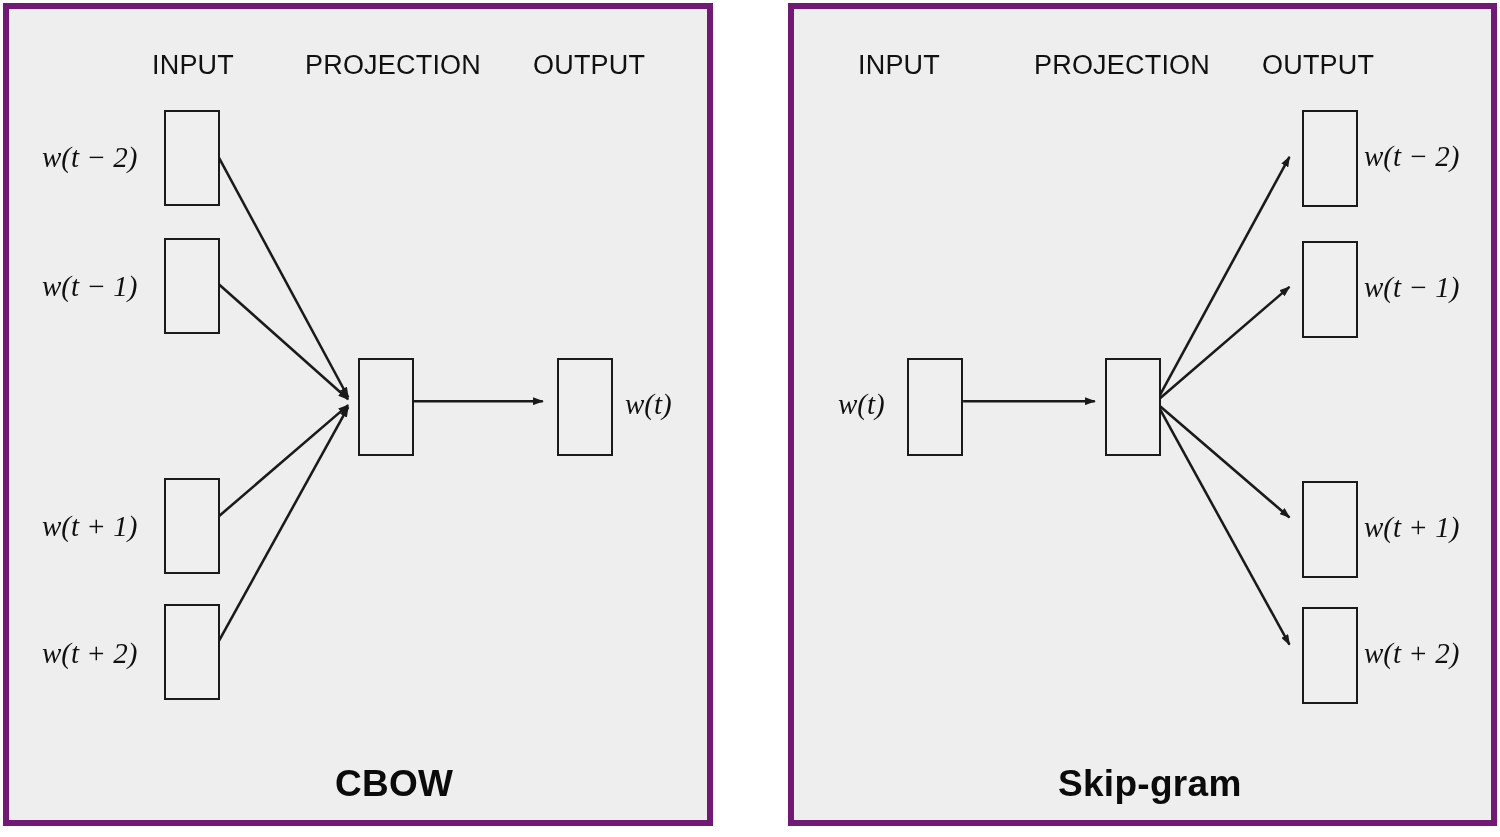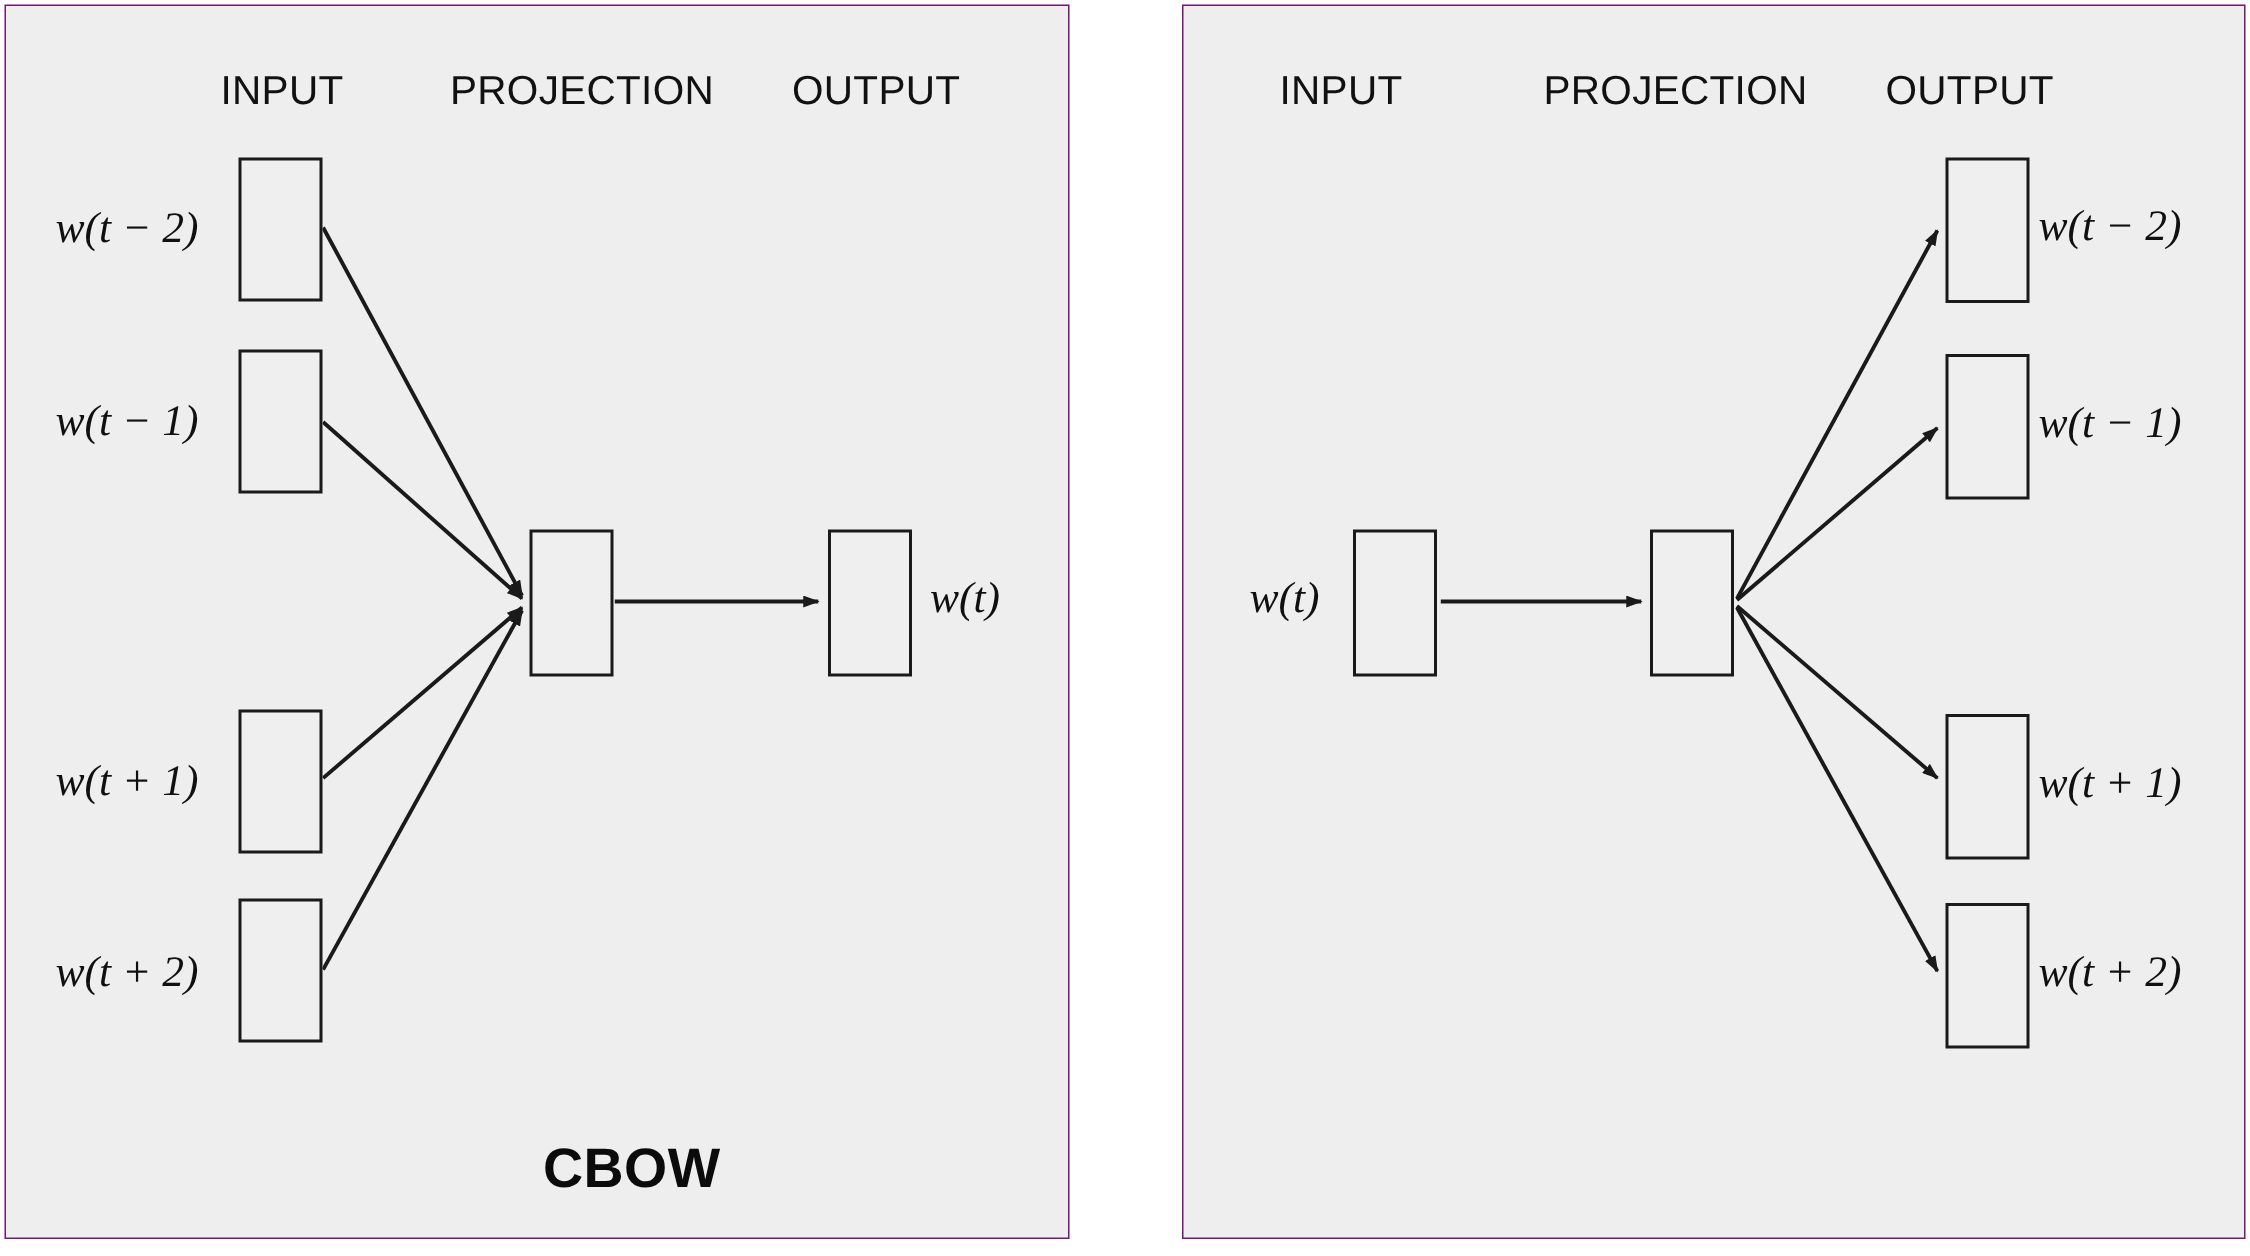--- a/index.html
+++ b/index.html
@@ -19,21 +19,21 @@
     position: absolute;
     left: 0;
     top: 0;
     width: 1500px;
     height: 837px;
   }
 
   .panel {
     position: absolute;
     background: #eeeeee;
-    border: 1px solid #701a75;
+    border: 6px solid #701a75;
     box-sizing: border-box;
   }
 
   #panel-cbow {
     left: 3px;
     top: 3px;
     width: 710px;
     height: 823px;
   }
 
@@ -84,21 +84,20 @@
 
   .panel-title {
     position: absolute;
     font-family: "Liberation Sans", sans-serif;
     font-weight: bold;
     font-size: 37px;
     color: #0b0b0b;
     white-space: nowrap;
     line-height: 1;
     letter-spacing: 0.3px;
-    margin-left: 32px;
   }
 </style>
 </head>
 <body>
 
 <div class="figure">
 
   <div class="panel" id="panel-cbow">
 
     <svg class="panel-svg" viewBox="0 0 710 823" preserveAspectRatio="none">
@@ -167,15 +166,16 @@
     <div class="node-box" style="left:508px; top:101px; width:56px; height:97px;"></div>
     <div class="node-box" style="left:508px; top:232px; width:56px; height:97px;"></div>
     <div class="node-box" style="left:508px; top:472px; width:56px; height:97px;"></div>
     <div class="node-box" style="left:508px; top:598px; width:56px; height:97px;"></div>
 
     <div class="math-label" style="left:570px; top:133px;">w(t − 2)</div>
     <div class="math-label" style="left:570px; top:264px;">w(t − 1)</div>
     <div class="math-label" style="left:570px; top:504px;">w(t + 1)</div>
     <div class="math-label" style="left:570px; top:630px;">w(t + 2)</div>
 
+    <div class="panel-title" style="left:264px; top:756px;">Skip-gram</div>
   </div>
 
 </div>
 
 </body></html>

